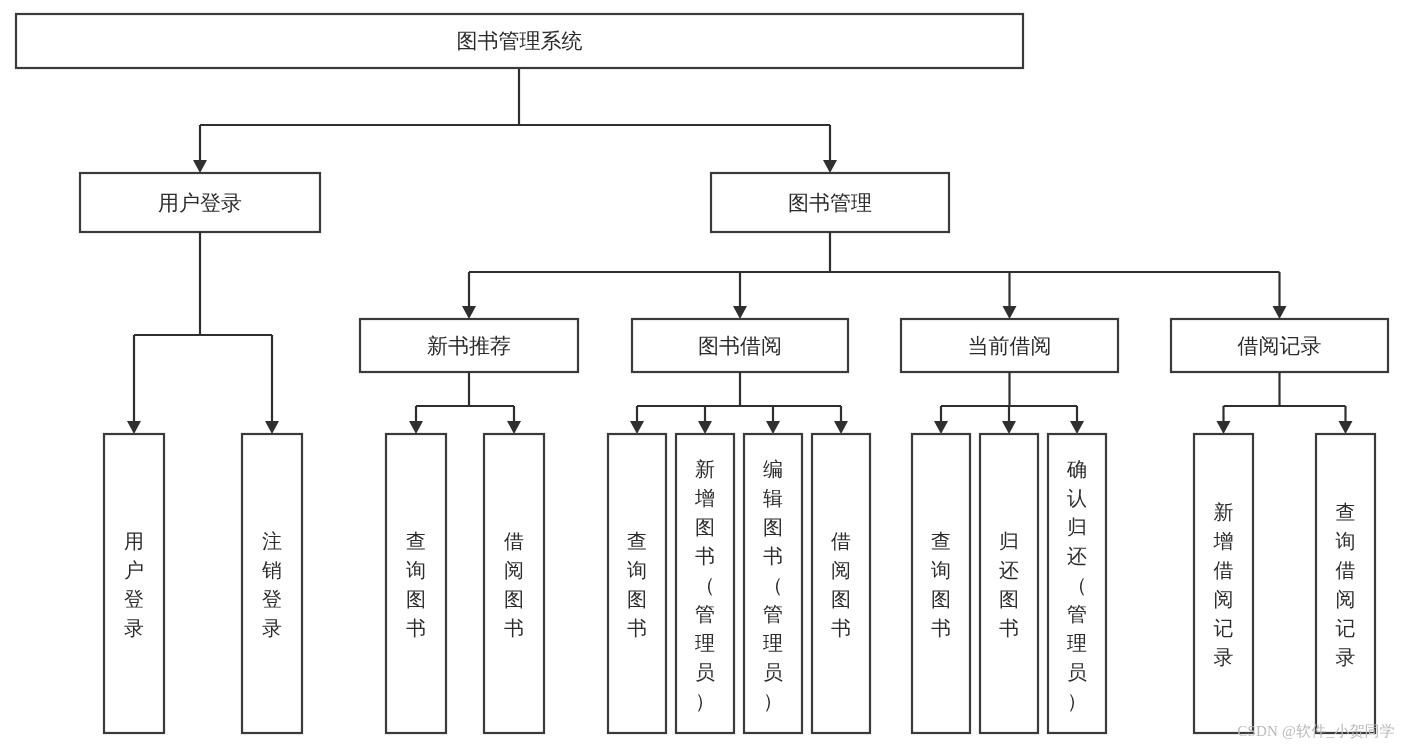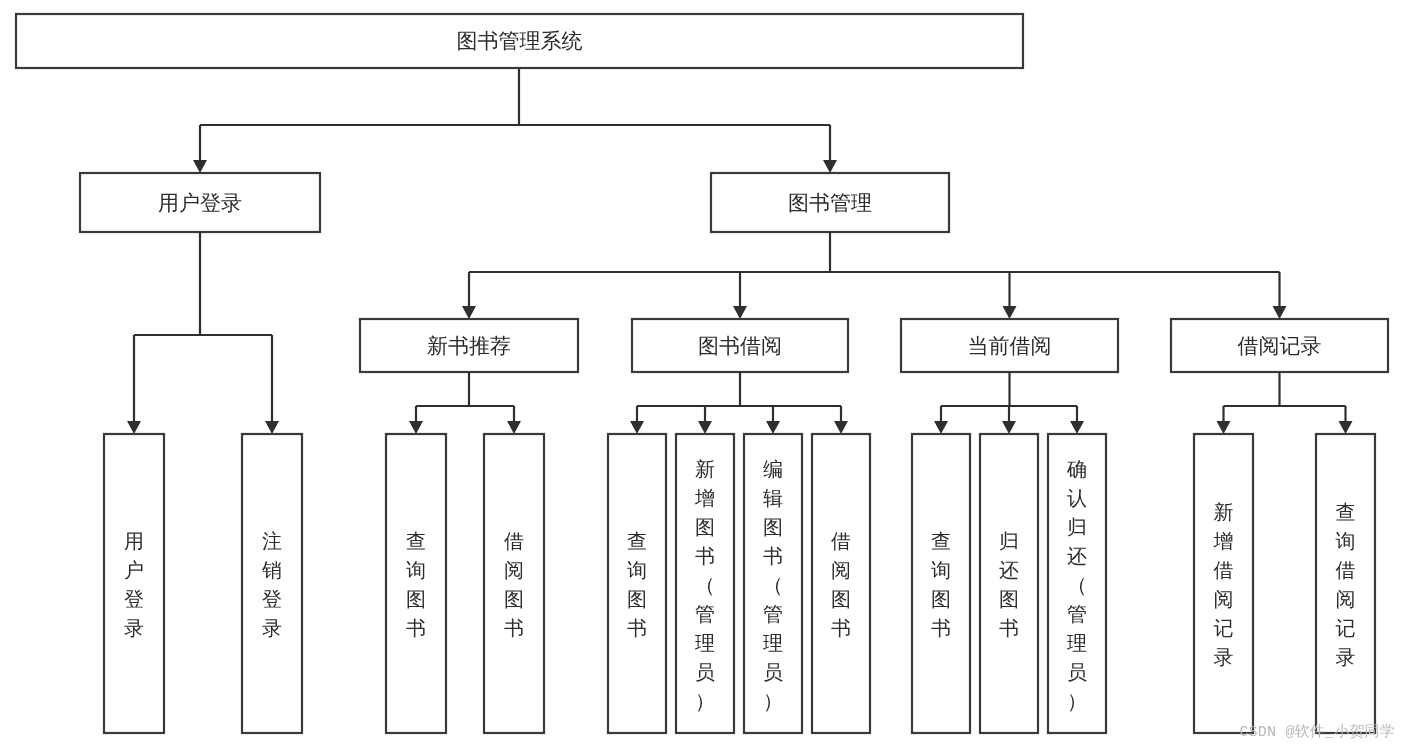--- a/index.html
+++ b/index.html
@@ -45,21 +45,21 @@
     fill: none;
   }
   .arrow-head {
     fill: #2f2f2f;
     stroke: none;
   }
   .watermark {
     position: absolute;
     right: 10px;
     bottom: 6px;
-    font-family: Liberation Mono, monospace;
+    font-family: Liberation Serif, serif;
     font-size: 15px;
     color: #b9b9b9;
     white-space: nowrap;
     letter-spacing: 0.2px;
   }
 </style>
 </head>
 <body>
 
 <div id="diagram-root">

